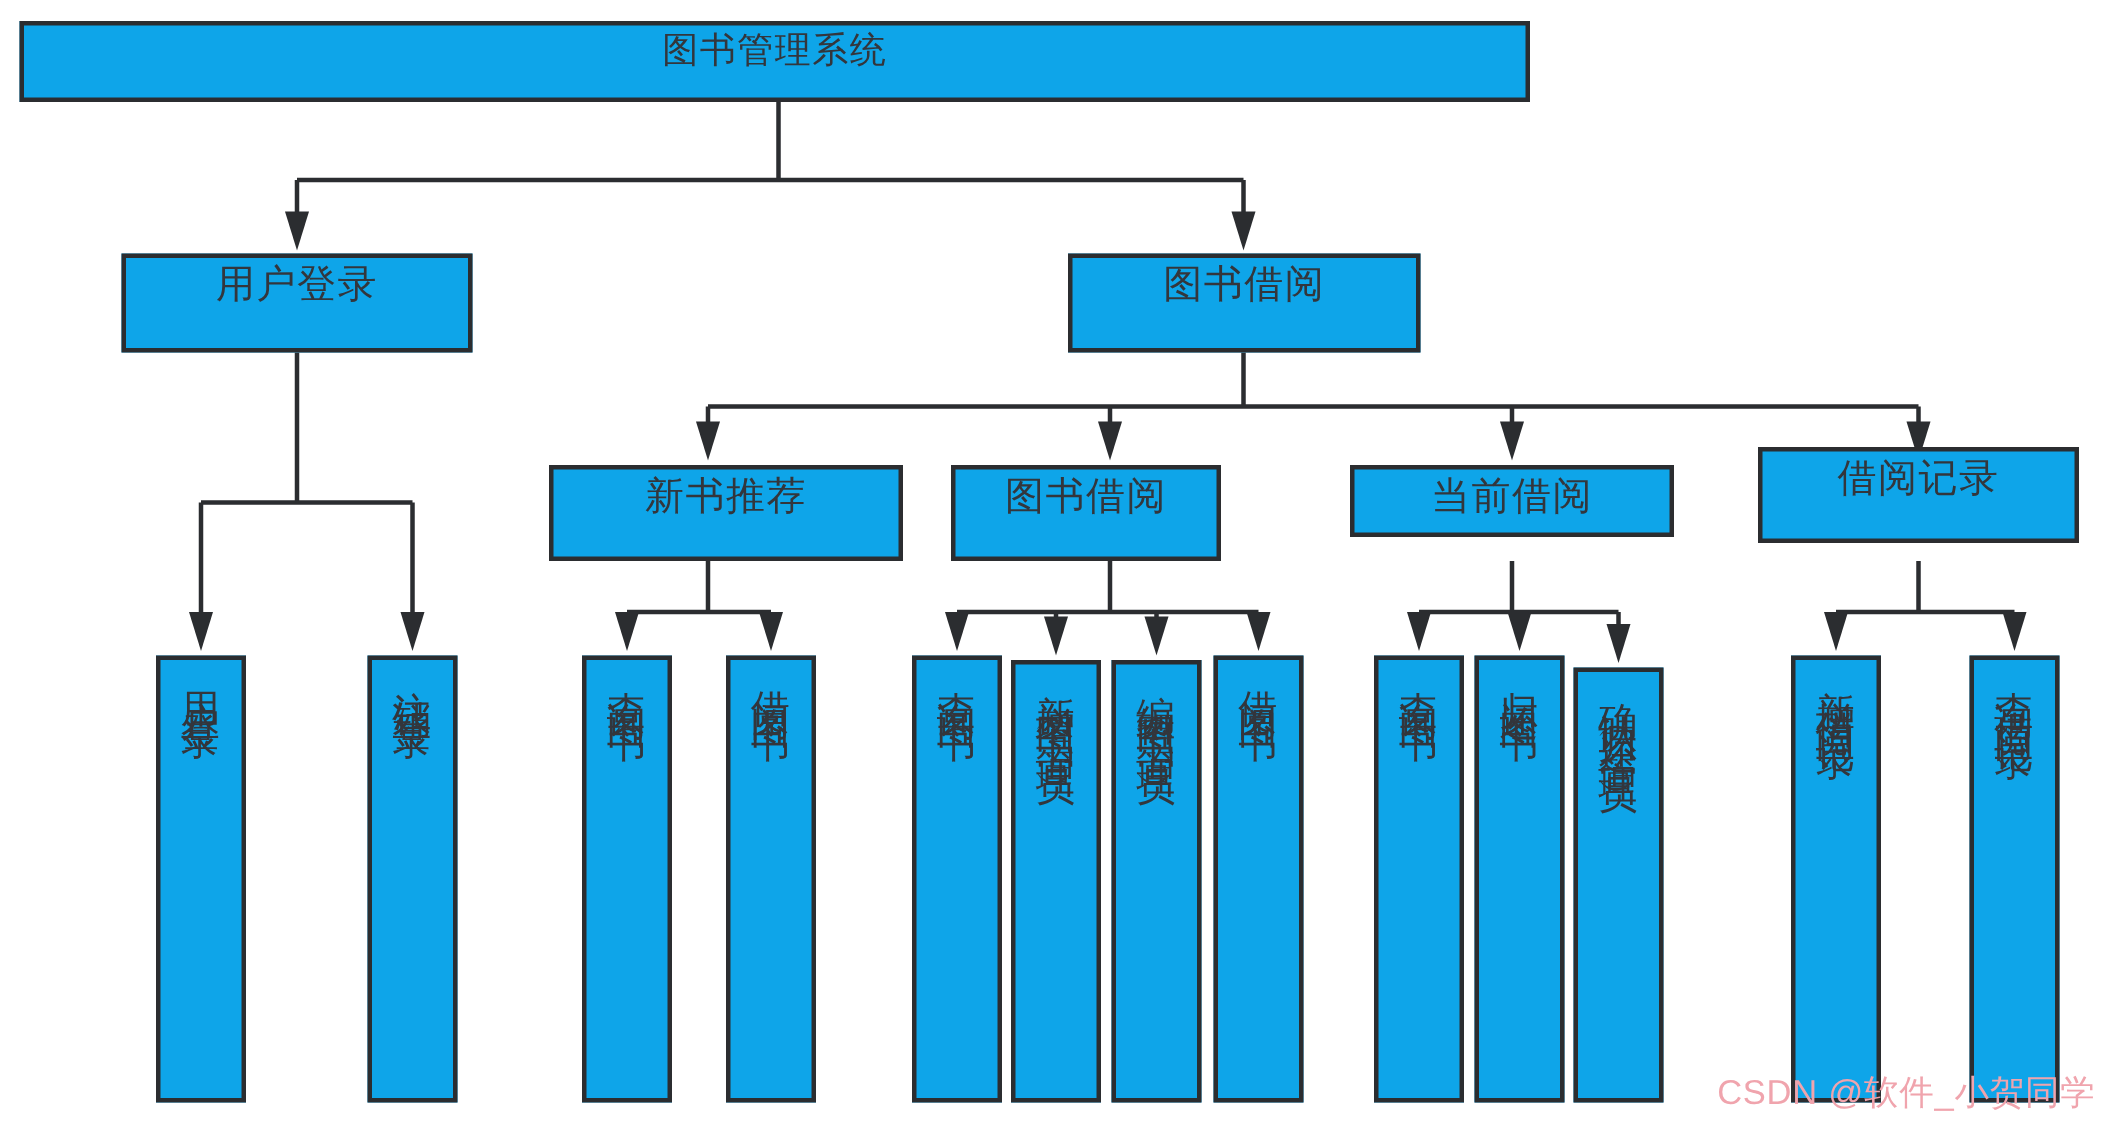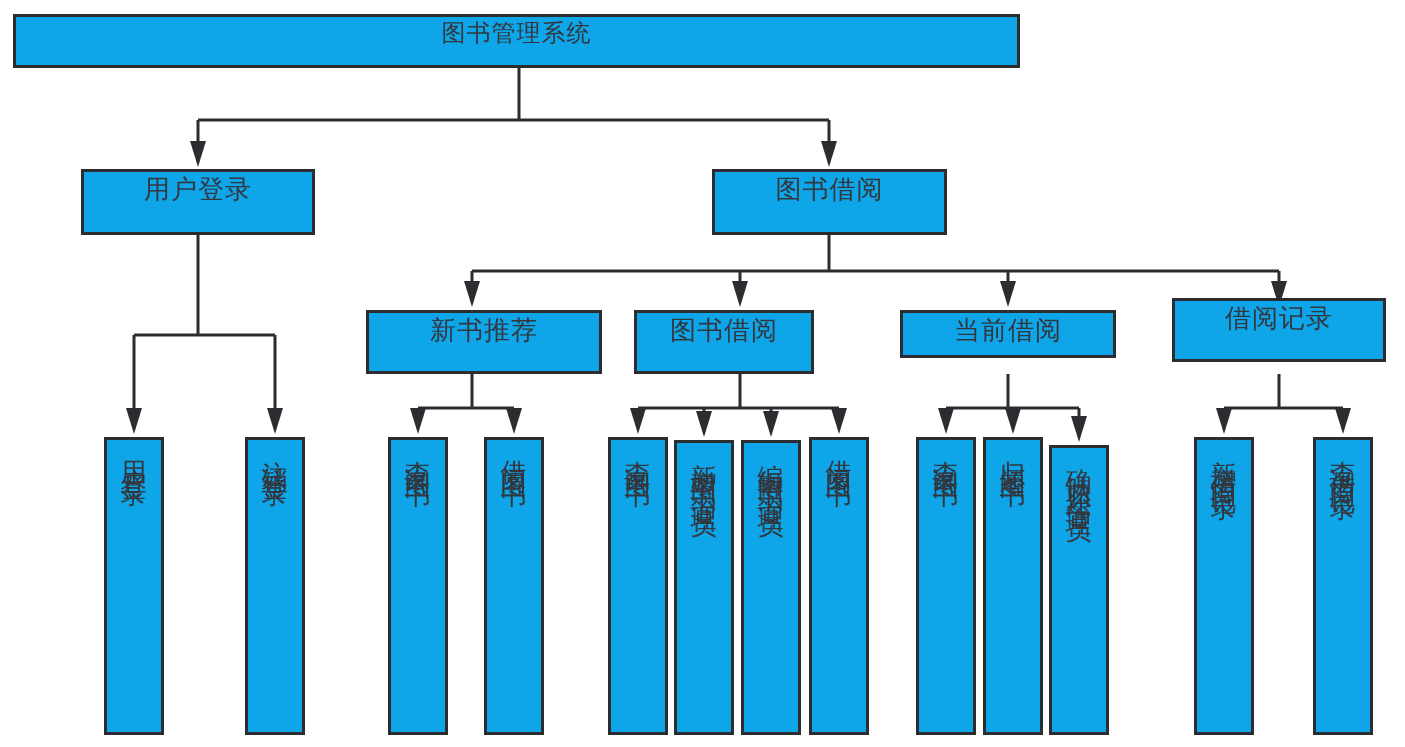--- a/index.html
+++ b/index.html
@@ -150,14 +150,15 @@
     <span>确认归还（管理员）</span>
   </div>
 
   <div class="node v" style="left:1194px; top:437px; width:60px; height:298px;">
     <span>新增借阅记录</span>
   </div>
   <div class="node v" style="left:1313px; top:437px; width:60px; height:298px;">
     <span>查询借阅记录</span>
   </div>
 
+  <div class="watermark" style="color: rgb(240, 164, 173);">CSDN @软件_小贺同学</div>
 
 </div>
 
 </body></html>

